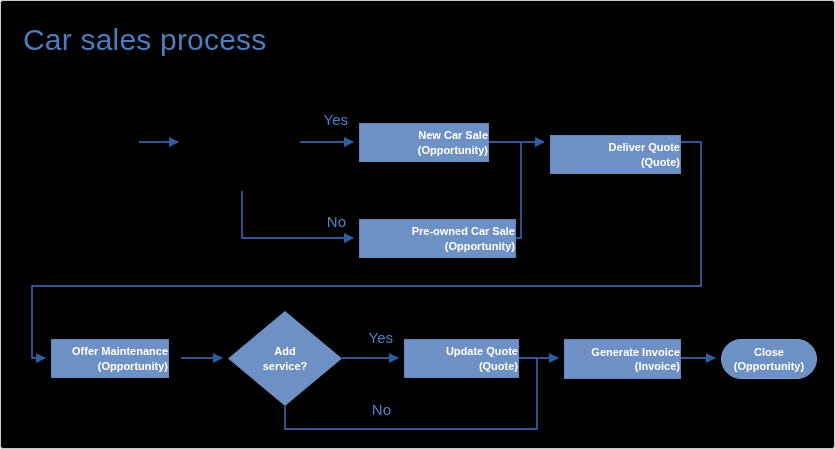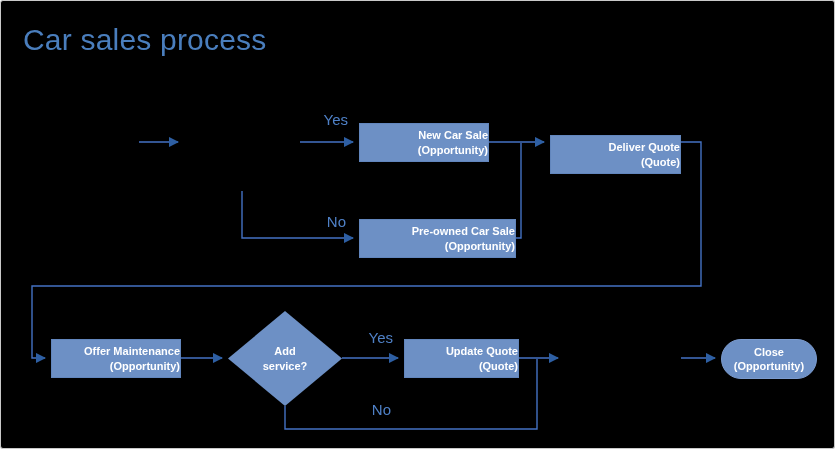--- a/index.html
+++ b/index.html
@@ -66,35 +66,39 @@
   <div class="node process" style="left:549px; top:122px; width:131px; height:39px;margin-top:12px;">
     <span>Deliver Quote</span>
     <span>(Quote)</span>
   </div>
 
   <div class="node process" style="left:358px; top:218px; width:157px; height:39px;">
     <span>Pre-owned Car Sale</span>
     <span>(Opportunity)</span>
   </div>
 
-  <div class="node process" style="left:50px; top:338px; width:130px; height:39px;">
+  <div class="node process" style="left:50px; top:338px; width:118px; height:39px;">
     <span>Offer Maintenance</span>
     <span>(Opportunity)</span>
   </div>
 
   <div class="node decision" style="left:227px; top:310px; width:114px; height:95px;">
     <span>Add</span>
     <span>service?</span>
   </div>
 
   <div class="node process" style="left:403px; top:338px; width:115px; height:39px;">
     <span>Update Quote</span>
     <span>(Quote)</span>
   </div>
 
+  <div class="node process" style="left:563px; top:338px; width:117px; height:40px;">
+    <span>Generate Invoice</span>
+    <span>(Invoice)</span>
+  </div>
 
   <div class="node terminator" style="left:720px; top:338px; width:96px; height:40px;">
     <span>Close</span>
     <span>(Opportunity)</span>
   </div>
 
   <div class="edge-label" style="left:303px; top:110px;">Yes</div>
   <div class="edge-label" style="left:301px; top:212px;">No</div>
   <div class="edge-label" style="left:348px; top:328px;">Yes</div>
   <div class="edge-label" style="left:346px; top:400px;">No</div>

